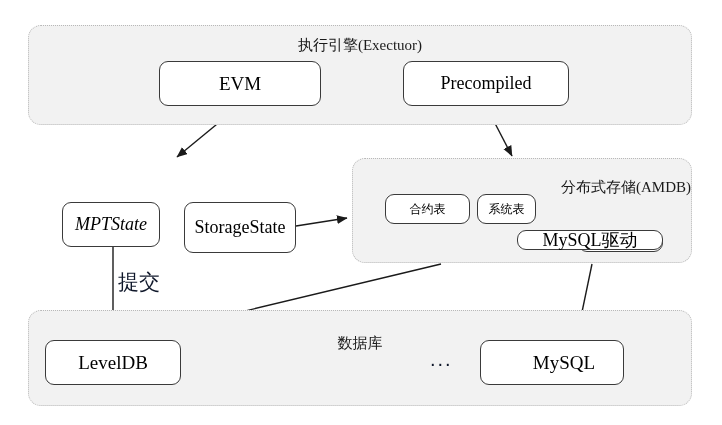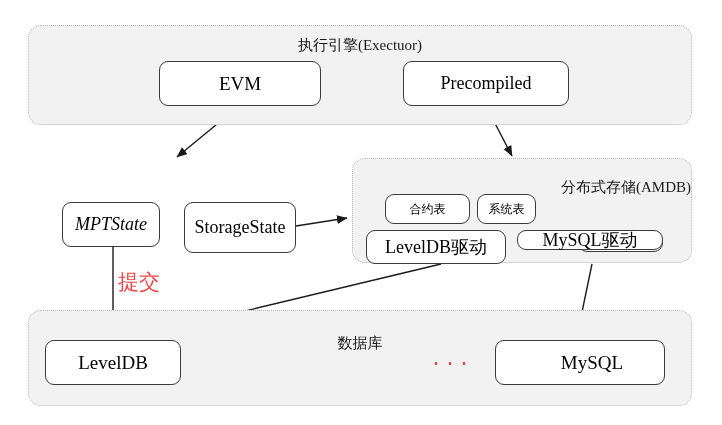--- a/index.html
+++ b/index.html
@@ -44,22 +44,22 @@
     font-family:"Liberation Serif","DejaVu Serif",serif;
     white-space:nowrap;
   }
   .n-lg{font-size:19px;}
   .n-md{font-size:18px;}
   .n-xs{font-size:12px;}
 
   .freetext{
     position:absolute;
     white-space:nowrap;
-    color:#ef4444;
-    font-family:Liberation Mono, monospace;
+    color:#0f172a;
+    font-family:Liberation Sans, sans-serif;
   }
   #edges{position:absolute;left:0;top:0;width:722px;height:425px;pointer-events:none;}
 </style>
 </head>
 <body>
 
 <div id="stage">
 
   <svg id="edges" viewBox="0 0 722 425" width="722" height="425">
     <defs>
@@ -103,33 +103,30 @@
   </div>
   <div class="node n-xs" style="left:366px;top:194px;width:85px;height:30px;margin-left:19px;">
     <span>合约表</span>
   </div>
   <div class="node n-xs" style="left:477px;top:194px;width:59px;height:30px;">
     <span>系统表</span>
   </div>
   <div class="node n-xs" style="left:578px;top:194px;width:85px;height:18px;margin-top:40px;">
     <span>用户表</span>
   </div>
-  <div class="node n-md" style="left:366px;top:230px;width:140px;height:34px;">
-    <span>LevelDB驱动</span>
-  </div>
   <div class="node n-md" style="left:517px;top:230px;width:146px;height:20px;">
     <span>MySQL驱动</span>
   </div>
 
   <div class="freetext" style="left:118px;top:268px;font-size:21px;">提交</div>
 
   <div class="group" style="left:28px;top:310px;width:664px;height:96px;">
     <div class="group-title" style="top:23px;">数据库</div>
   </div>
   <div class="node n-lg" style="left:45px;top:340px;width:136px;height:45px;">
     <span>LevelDB</span>
   </div>
   <div class="freetext" style="left:430px;top:348px;font-size:20px;letter-spacing:2px;">...</div>
-  <div class="node n-lg" style="left:495px;top:340px;width:170px;height:45px;padding-left:24px;">
+  <div class="node n-lg" style="left:480px;top:340px;width:144px;height:45px;padding-left:24px;">
     <span>MySQL</span>
   </div>
 
 </div>
 
 </body></html>

